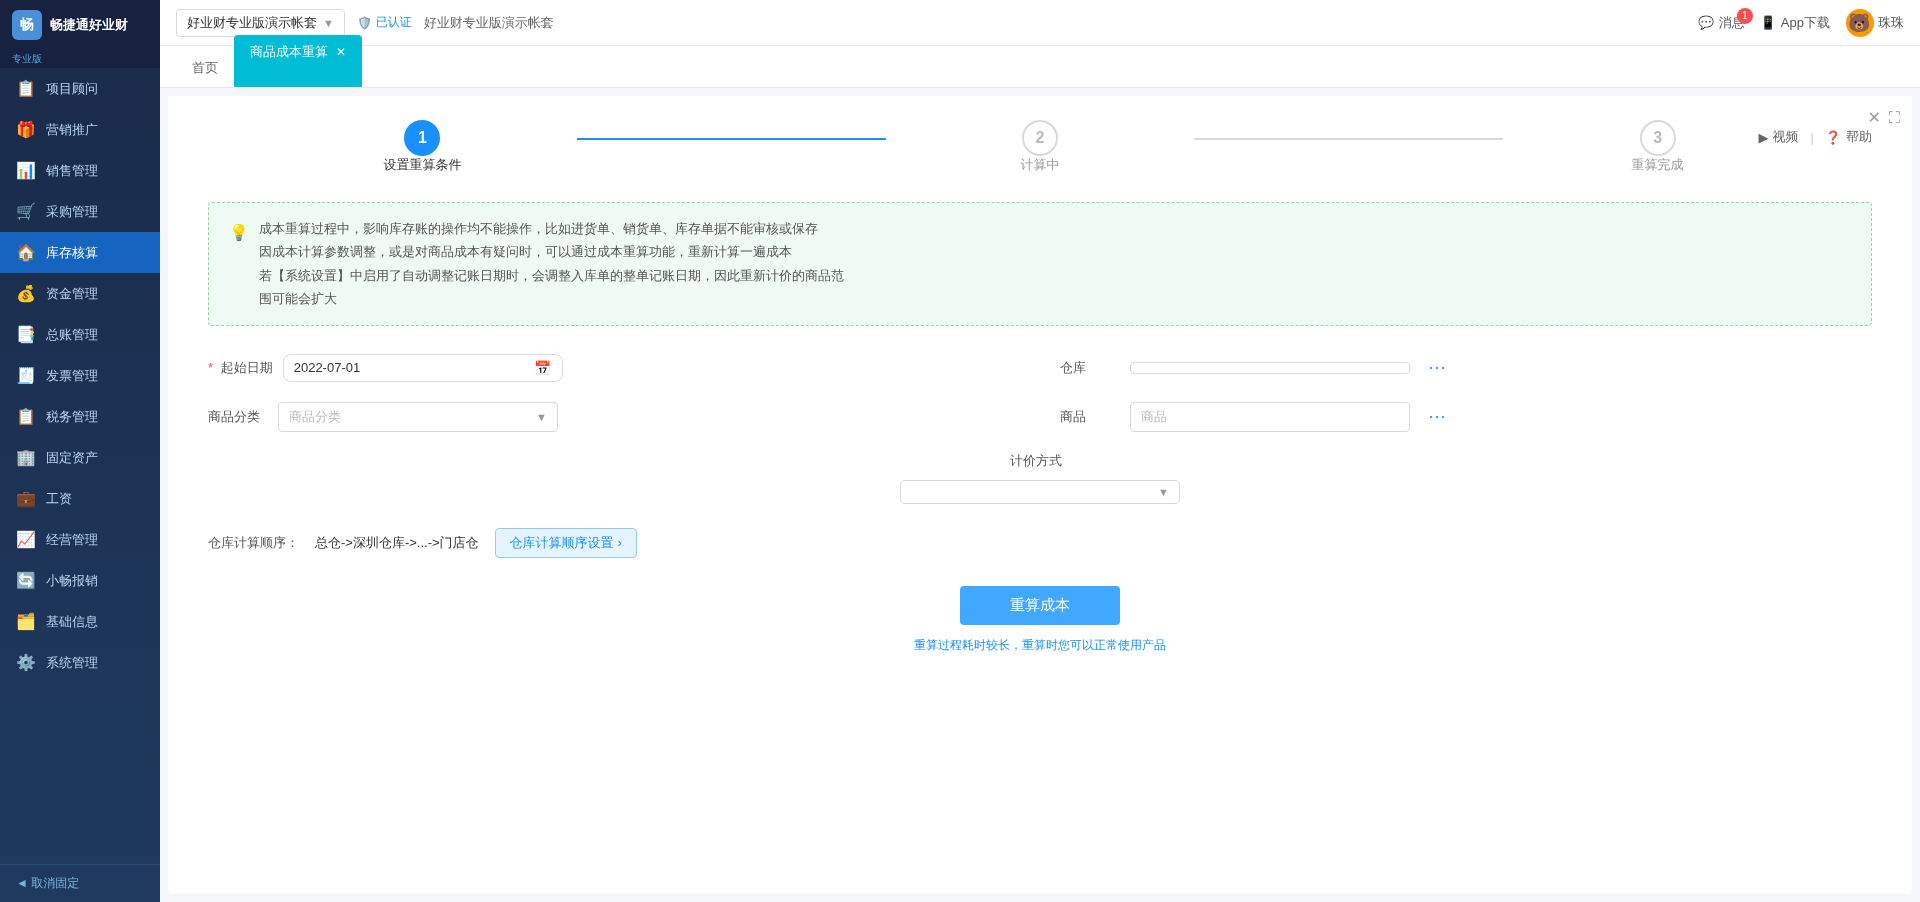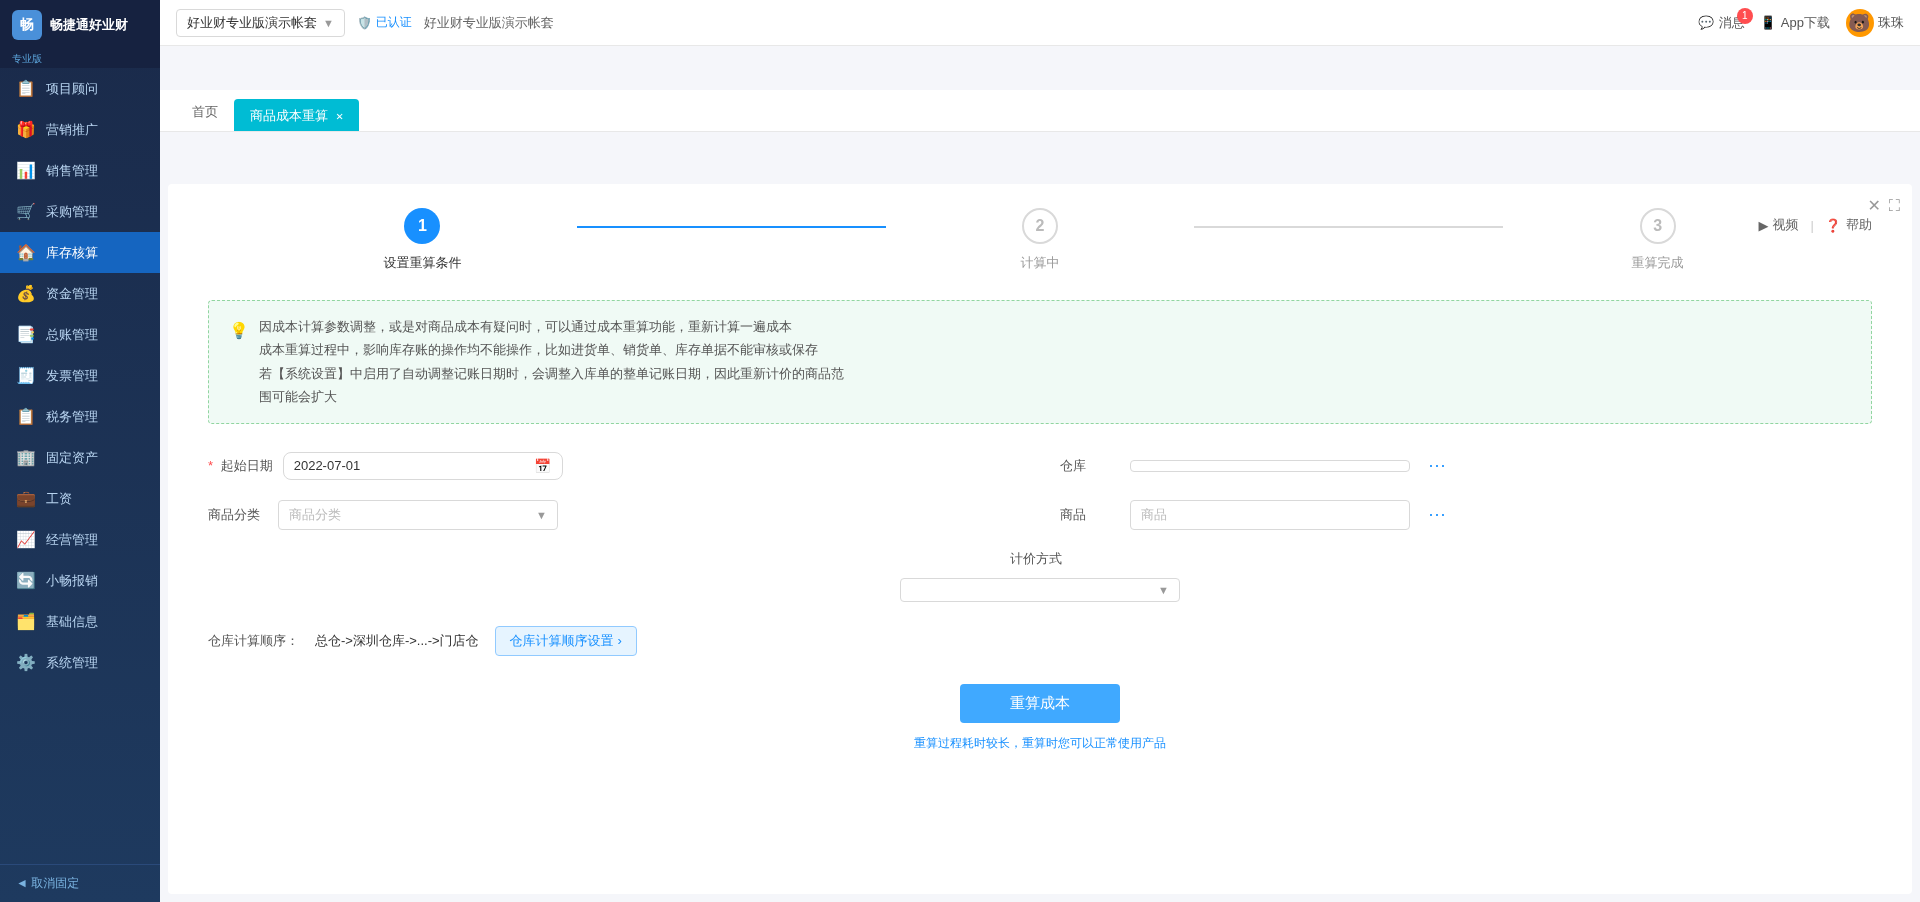--- a/index.html
+++ b/index.html
@@ -56,21 +56,20 @@
       margin-top: 14px;
     }
 
     
     .main-area {
       flex: 1;
       display: flex;
       flex-direction: column;
       background: #f5f6fa;
       overflow: hidden;
-      gap: 44px;
     }
 
     
     .topbar {
       height: 46px;
       background: #fff;
       display: flex;
       align-items: center;
       padding: 0 16px;
       border-bottom: 1px solid #e8e8e8;
@@ -125,22 +124,21 @@
       cursor: pointer;
       color: #666;
       border-bottom: 2px solid transparent;
       display: flex; align-items: center; gap: 4px;
     }
     .tab-item.active {
       background: #00bcd4;
       color: #fff;
       border-radius: 4px 4px 0 0;
       border-bottom: none;
-      padding-bottom: 6px;
-      font-family: Liberation Mono, monospace;
+      padding-bottom: 26px;
     }
     .tab-close { font-size: 12px; cursor: pointer; margin-left: 4px; }
 
     
     .content-area {
       flex: 1;
       overflow-y: auto;
       padding: 24px 40px;
       background: #fff;
       margin: 8px;
@@ -171,21 +169,21 @@
       flex: 1; position: relative;
     }
     .step-circle {
       width: 36px; height: 36px; border-radius: 50%;
       display: flex; align-items: center; justify-content: center;
       font-size: 16px; font-weight: bold;
       position: relative; z-index: 2;
     }
     .step-circle.active { background: #1890ff; color: #fff; }
     .step-circle.inactive { background: #fff; color: #bbb; border: 2px solid #d9d9d9; }
-    .step-label { margin-top: 10px; font-size: 13px; color: #333; text-align: right; }
+    .step-label { margin-top: 0; font-size: 13px; color: #333; text-align: right; }
     .step-label.inactive { color: #999; }
 
     .step-line {
       flex: 1;
       height: 2px;
       background: #d9d9d9;
       margin-top: 18px;
       position: relative;
     }
     .step-line.active { background: #1890ff; }
@@ -490,22 +488,22 @@
         <div class="step-circle inactive">
           <span>3</span>
         </div>
         <div class="step-label inactive">重算完成</div>
       </div>
     </div>
 
     <div class="info-box">
       <span class="info-icon">💡</span>
       <div>
+        <div>成本重算过程中，影响库存账的操作均不能操作，比如进货单、销货单、库存单据不能审核或保存</div>
         <div>因成本计算参数调整，或是对商品成本有疑问时，可以通过成本重算功能，重新计算一遍成本</div>
-        <div>成本重算过程中，影响库存账的操作均不能操作，比如进货单、销货单、库存单据不能审核或保存</div>
         <div>若【系统设置】中启用了自动调整记账日期时，会调整入库单的整单记账日期，因此重新计价的商品范</div>
         <div>围可能会扩大</div>
       </div>
     </div>
 
     <div class="form-row">
 
       <div class="form-field">
         <span class="form-label">
           <span class="form-required">*</span>

